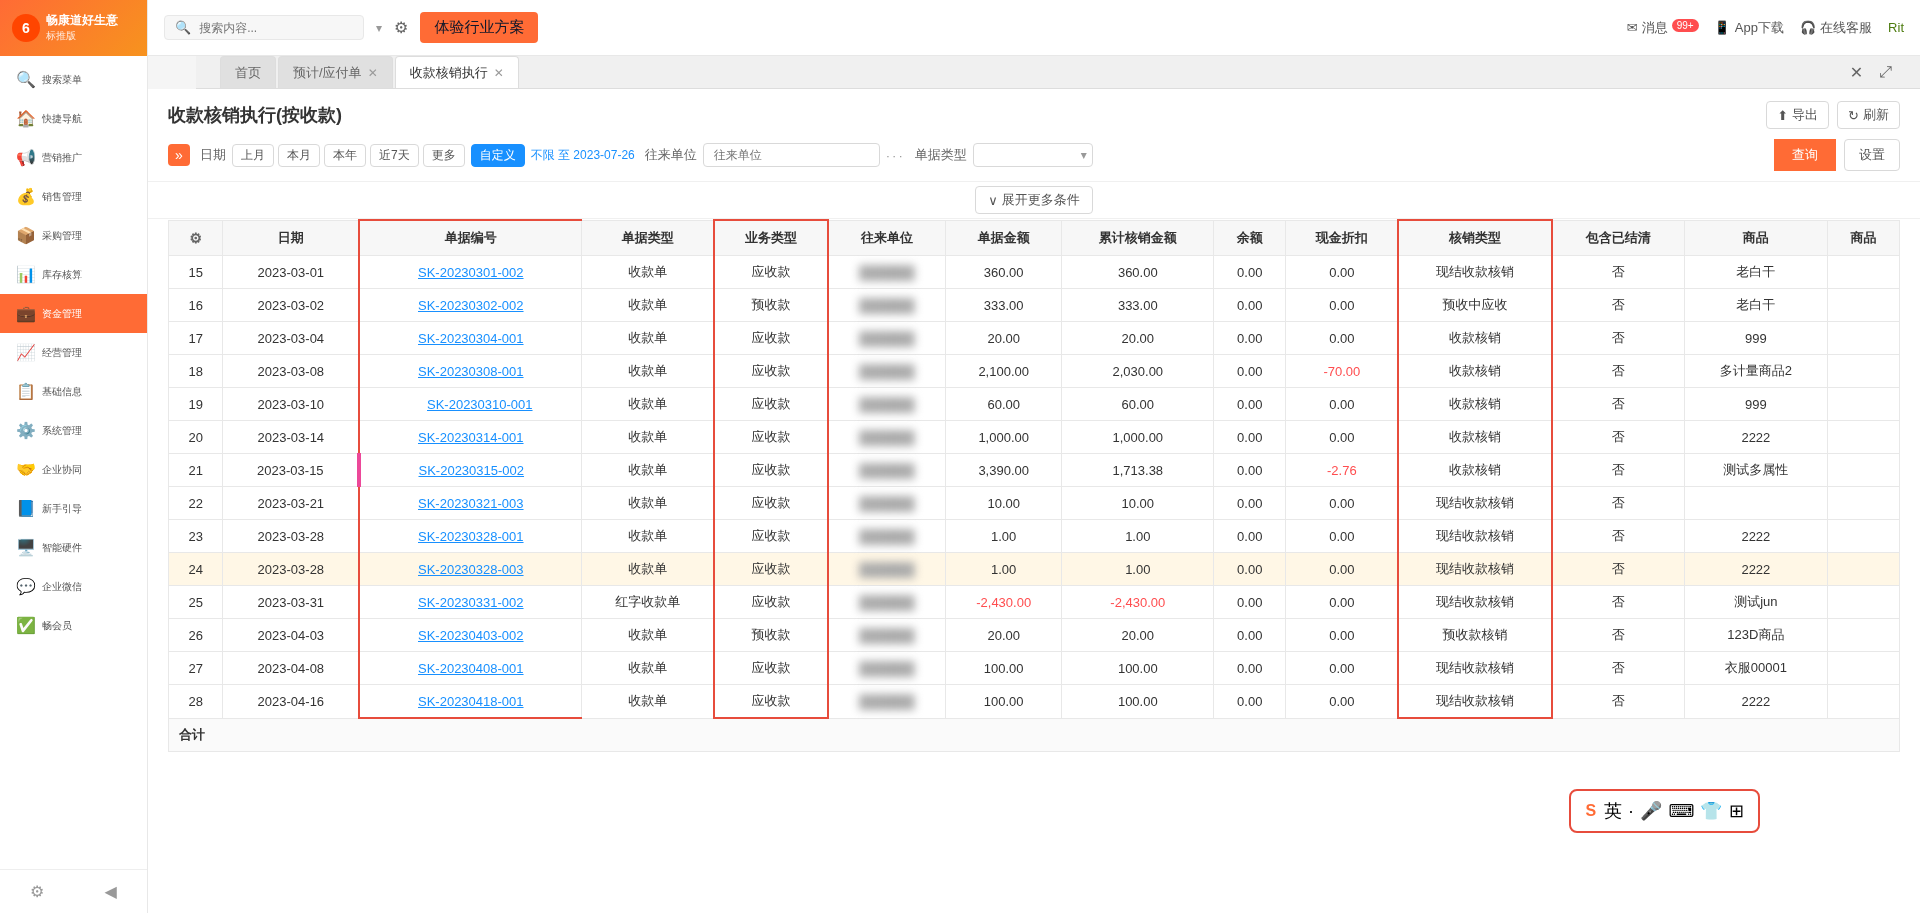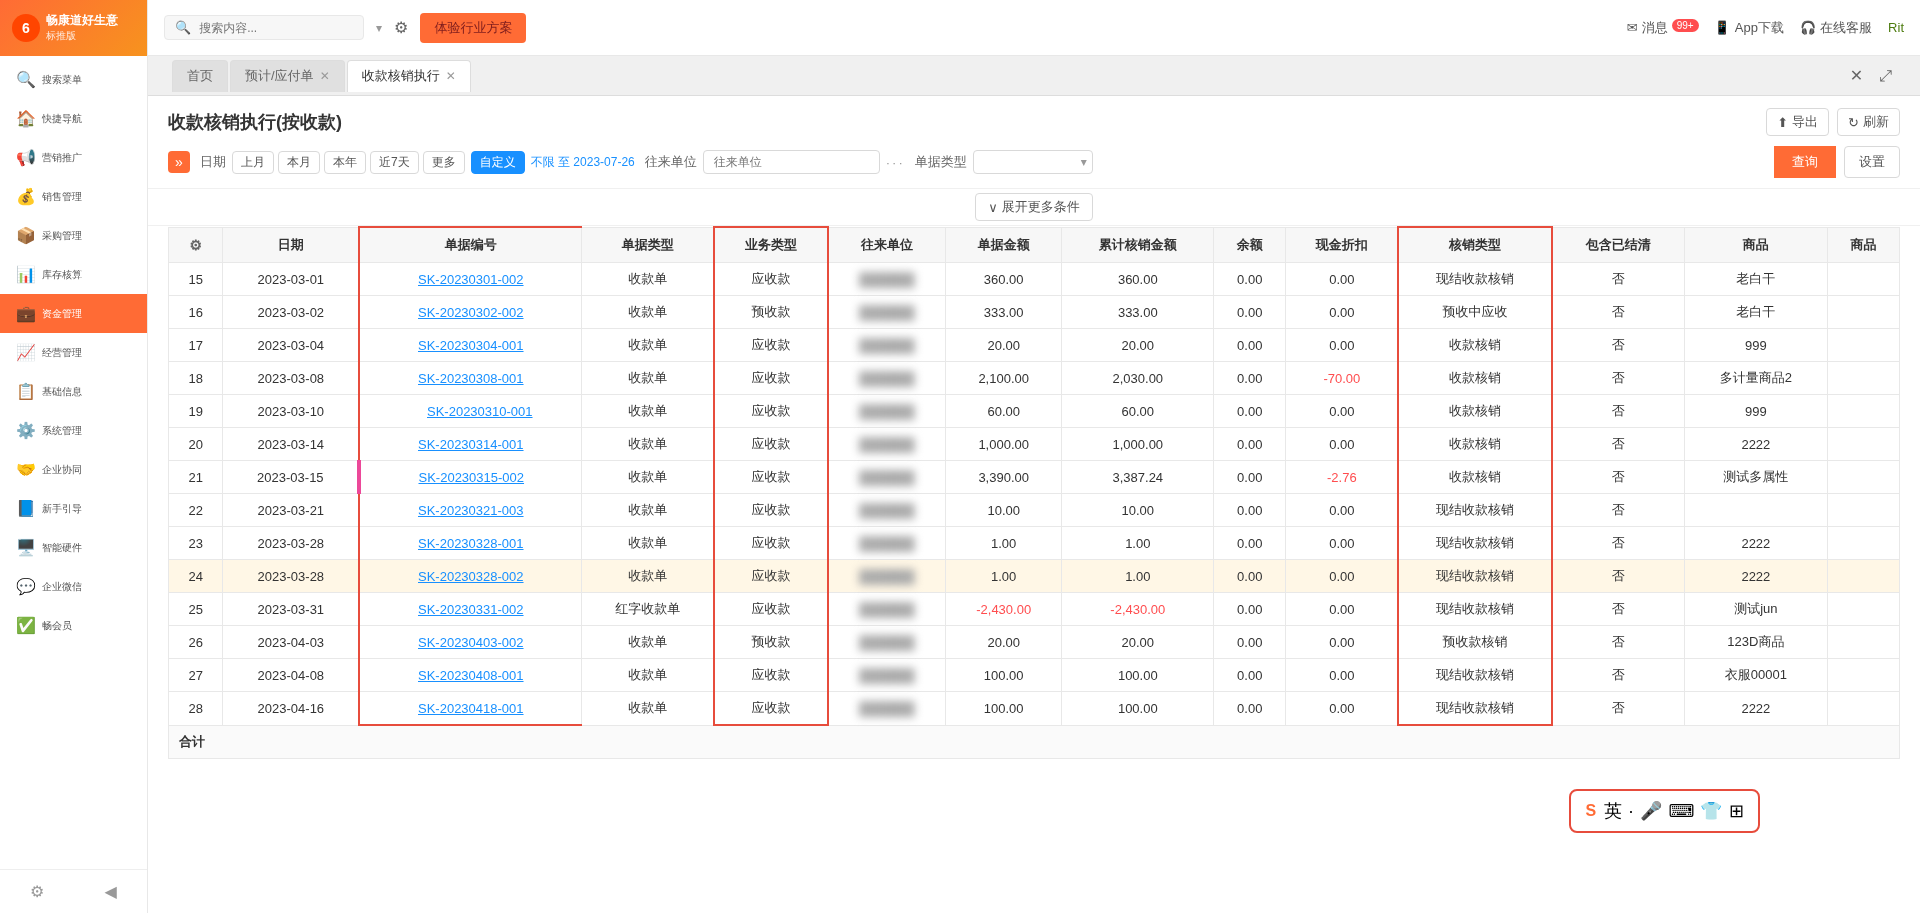--- a/index.html
+++ b/index.html
@@ -73,26 +73,26 @@
       border: 1px solid #e8e8e8;
       border-radius: 4px;
       padding: 4px 10px;
       width: 200px;
     }
     .topbar-search-input { border: none; background: transparent; outline: none; font-size: 12px; color: #999; width: 140px; }
     .topbar-chevron { color: #999; font-size: 12px; }
     .topbar-gear { font-size: 16px; color: #666; cursor: pointer; }
     .topbar-solution-btn {
       background: #ff6b35;
-      color: #7f1d1d;
+      color: #0f172a;
       border: none;
       border-radius: 4px;
       padding: 6px 14px;
       cursor: pointer;
-      font-size: 13px;
+      font-size: 15px;
     }
     .topbar-spacer { flex: 1; }
     .topbar-actions { display: flex; align-items: center; gap: 16px; }
     .topbar-action { display: flex; align-items: center; gap: 4px; color: #555; cursor: pointer; font-size: 13px; }
     .topbar-badge {
       background: #ff4d4f;
       color: #fff;
       border-radius: 10px;
       padding: 1px 5px;
       font-size: 10px;
@@ -100,23 +100,24 @@
       top: -2px;
     }
     .topbar-user { color: #4d7c0f; font-size: 13px; }
 
     
     .tabs {
       display: flex;
       align-items: center;
       background: #f0f0f0;
       border-bottom: 1px solid #ddd;
-      height: 40px;
+      height: 33px;
       padding: 0 24px;
       gap: 2px;
+      margin-left: 48px;
     }
     .tab {
       display: flex; align-items: center; gap: 6px;
       padding: 0 14px;
       height: 32px;
       border-radius: 4px 4px 0 0;
       cursor: pointer;
       font-size: 13px;
       background: #e0e0e0;
       color: #666;
@@ -587,21 +588,21 @@
             <tr>
       <td>21</td>
       <td>2023-03-15</td>
       <td style="border-left:4px solid #ec4899;margin-left:16px;">
         <a class="link">SK-20230315-002</a>
       </td>
       <td>收款单</td>
       <td style="border-left:2px solid #e74c3c; border-right:2px solid #e74c3c;">应收款</td>
       <td><span class="blurred">██████</span></td>
       <td class="">3,390.00</td>
-      <td class="">3,387.24</td>
+      <td class="">1,713.38</td>
       <td>0.00</td>
       <td class="red">-2.76</td>
       <td style="border-left:2px solid #e74c3c; border-right:2px solid #e74c3c;">收款核销</td>
       <td>否</td>
       <td>测试多属性</td>
       <td></td>
     </tr>
             <tr>
       <td>22</td>
       <td>2023-03-21</td>
@@ -635,21 +636,21 @@
       <td class="">0.00</td>
       <td style="border-left:2px solid #e74c3c; border-right:2px solid #e74c3c;">现结收款核销</td>
       <td>否</td>
       <td>2222</td>
       <td></td>
     </tr>
             <tr class="highlighted">
       <td>24</td>
       <td>2023-03-28</td>
       <td style="border-left:2px solid #e74c3c;">
-        <a class="link">SK-20230328-002</a>
+        <a class="link">SK-20230328-003</a>
       </td>
       <td>收款单</td>
       <td style="border-left:2px solid #e74c3c; border-right:2px solid #e74c3c;">应收款</td>
       <td><span class="blurred">██████</span></td>
       <td class="">1.00</td>
       <td class="">1.00</td>
       <td>0.00</td>
       <td class="">0.00</td>
       <td style="border-left:2px solid #e74c3c; border-right:2px solid #e74c3c;">现结收款核销</td>
       <td>否</td>

